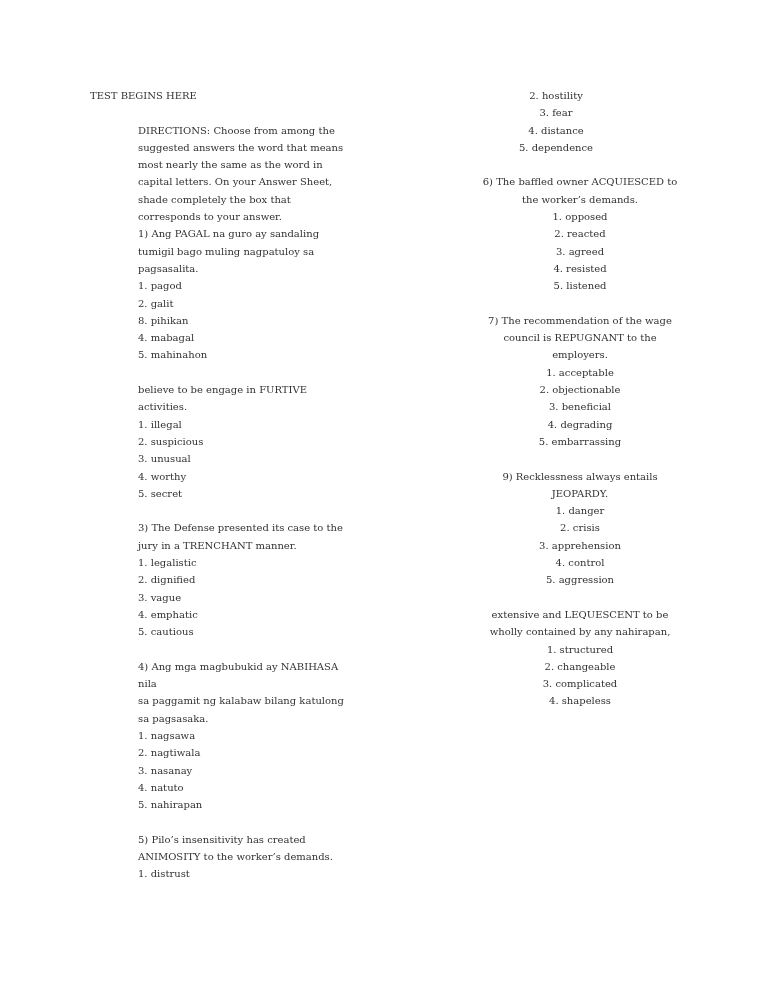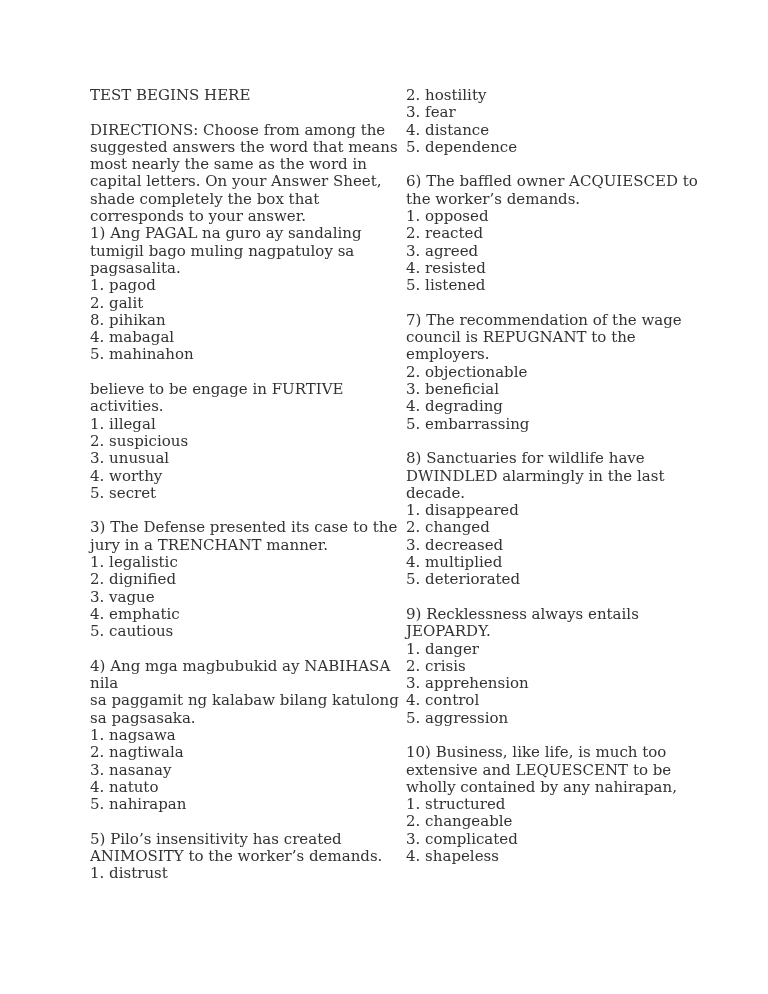--- a/index.html
+++ b/index.html
@@ -6,32 +6,32 @@
     margin: 0;
     padding: 0;
     background: #ffffff;
   }
   .page {
     position: relative;
     width: 768px;
     height: 994px;
     background: #ffffff;
     font-family: "DejaVu Serif", "Liberation Serif", serif;
-    font-size: 15px;
+    font-size: 10px;
     line-height: 17.3px;
     color: #323232;
     overflow: hidden;
   }
   .col {
     position: absolute;
     top: 87px;
   }
   .col-left  { left: 90px;  width: 312px; }
-  .col-right { left: 406px; width: 300px; }
-  .block + .block { margin-top: 17.3px; }
+  .col-right { left: 406px; width: 300px; text-align: center; }
+  .block + .block { margin-top: 17.3px; margin-left: 48px; }
   .line {
     white-space: pre;
     min-height: 17.3px;
   }
 </style>
 </head>
 <body>
 
 <div class="page">
   <div class="col col-left" id="col-left">
@@ -102,46 +102,36 @@
         <div class="line">1. opposed</div>
         <div class="line">2. reacted</div>
         <div class="line">3. agreed</div>
         <div class="line">4. resisted</div>
         <div class="line">5. listened</div>
       </div>
       <div class="block">
         <div class="line">7) The recommendation of the wage</div>
         <div class="line">council is REPUGNANT to the</div>
         <div class="line">employers.</div>
+        <div class="line">1. acceptable</div>
         <div class="line">2. objectionable</div>
         <div class="line">3. beneficial</div>
         <div class="line">4. degrading</div>
         <div class="line">5. embarrassing</div>
-      </div>
-      <div class="block">
-        <div class="line">8) Sanctuaries for wildlife have</div>
-        <div class="line">DWINDLED alarmingly in the last</div>
-        <div class="line">decade.</div>
-        <div class="line">1. disappeared</div>
-        <div class="line">2. changed</div>
-        <div class="line">3. decreased</div>
-        <div class="line">4. multiplied</div>
-        <div class="line">5. deteriorated</div>
       </div>
       <div class="block">
         <div class="line">9) Recklessness always entails</div>
         <div class="line">JEOPARDY.</div>
         <div class="line">1. danger</div>
         <div class="line">2. crisis</div>
         <div class="line">3. apprehension</div>
         <div class="line">4. control</div>
         <div class="line">5. aggression</div>
       </div>
       <div class="block">
-        <div class="line">10) Business, like life, is much too</div>
         <div class="line">extensive and LEQUESCENT to be</div>
         <div class="line">wholly contained by any nahirapan,</div>
         <div class="line">1. structured</div>
         <div class="line">2. changeable</div>
         <div class="line">3. complicated</div>
         <div class="line">4. shapeless</div>
       </div>
     </div>
 </div>
 

